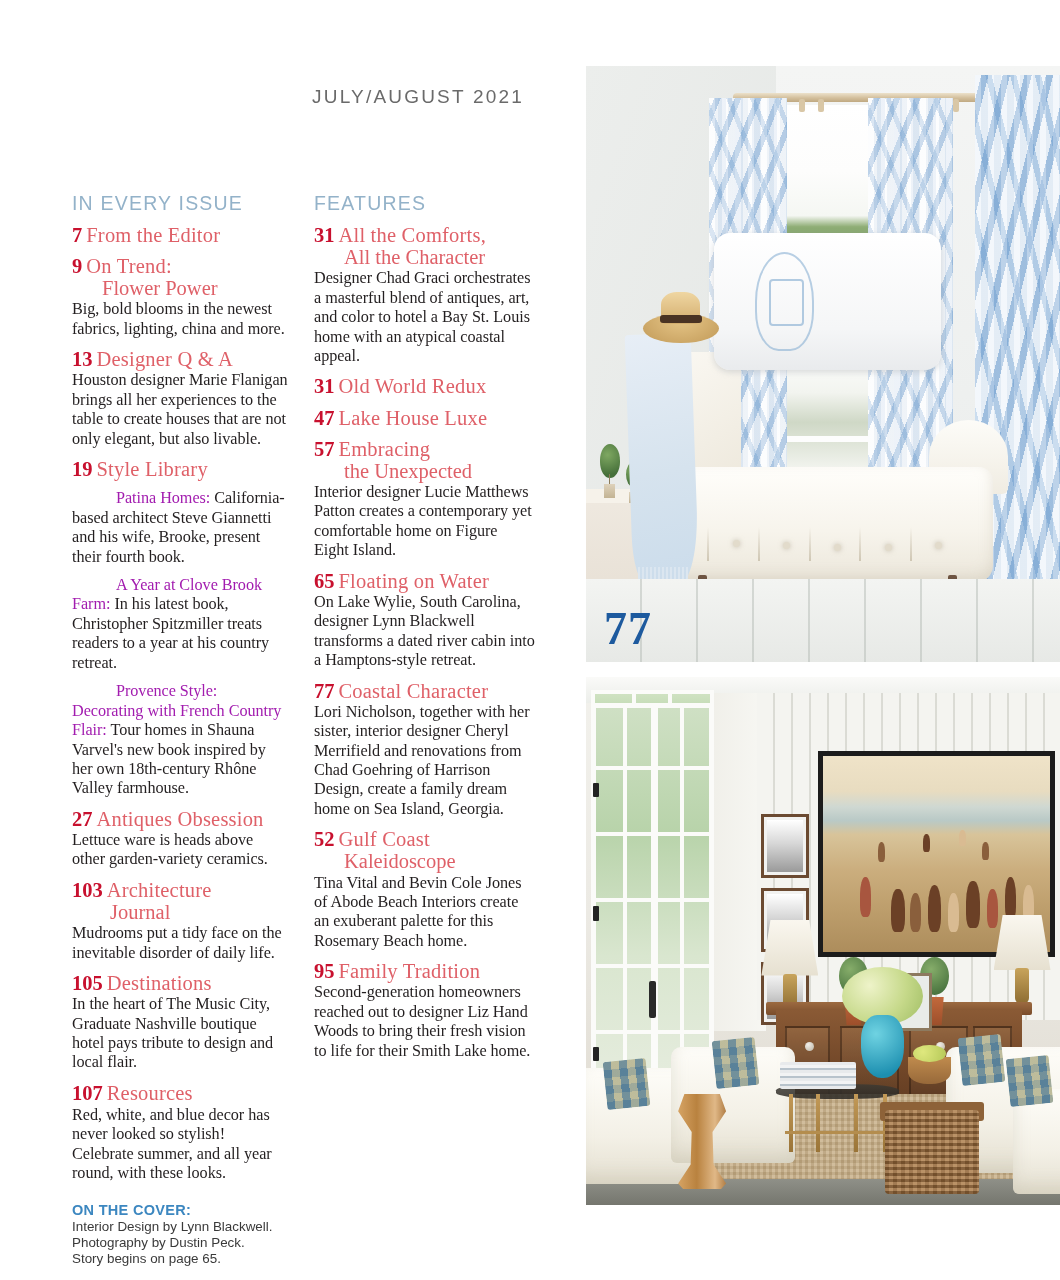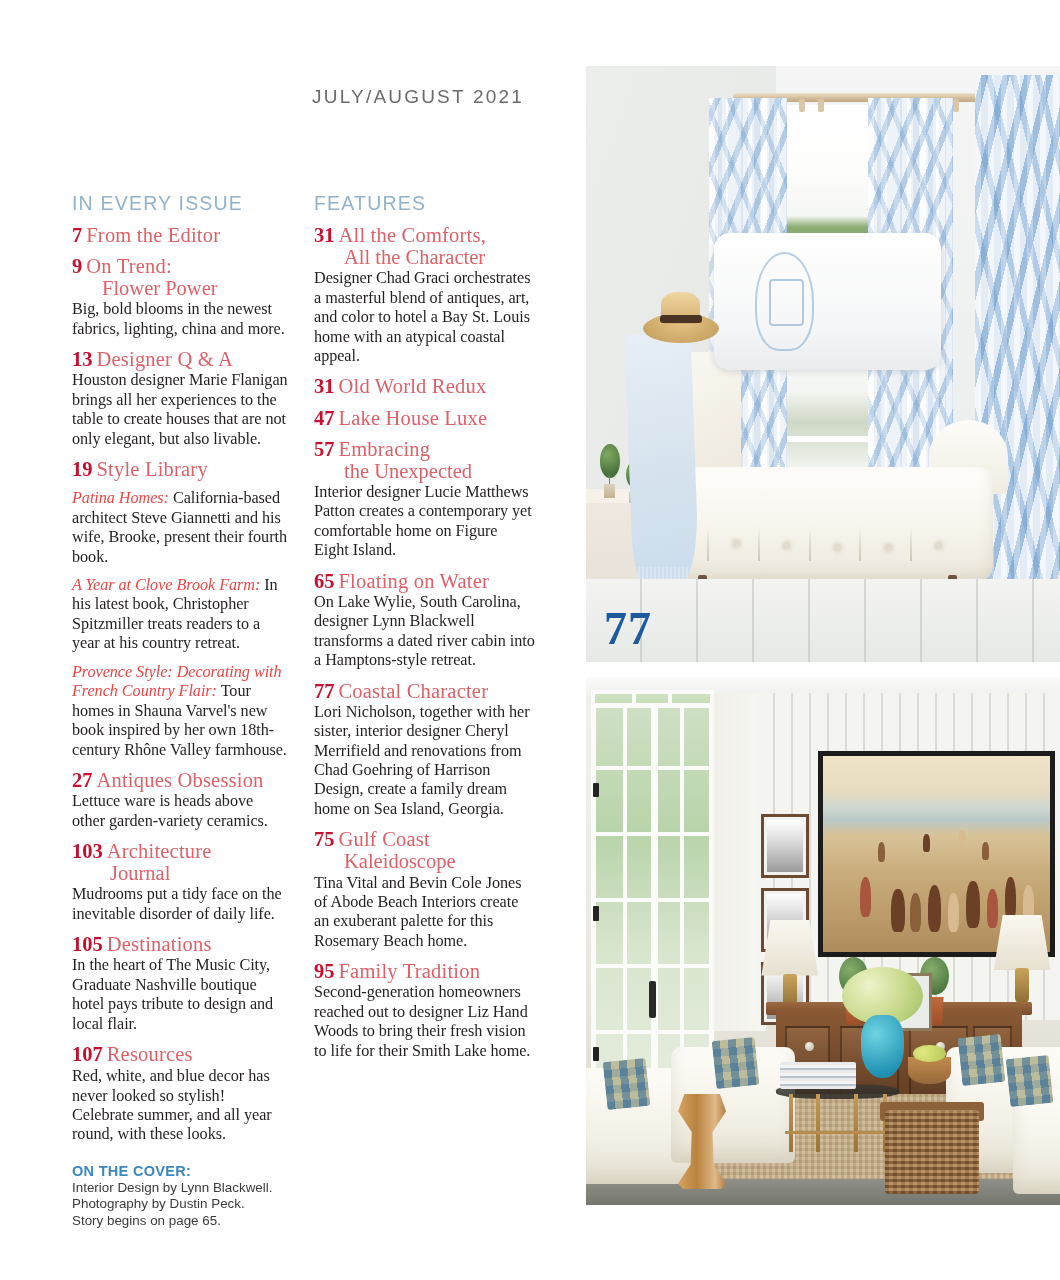--- a/index.html
+++ b/index.html
@@ -114,22 +114,22 @@
 
   .book {
     font-family: "Liberation Serif", serif;
     font-size: 16.2px;
     line-height: 1.20;
     color: #231f20;
     margin-top: 9px;
     letter-spacing: -0.05px;
   }
   .book .bt {
-    font-style: italic;
-    color: #ef4444;
+    color: #a21caf;
+    margin-left: 44px;
   }
 
   
   .cover-block {
     margin-top: 18px;
     font-family: "Liberation Sans", sans-serif;
   }
   .cover-title {
     font-size: 14.5px;
     font-weight: bold;
@@ -700,21 +700,21 @@
 
         <div class="entry">
           <div class="entry-head">
             <span class="pg">77</span><span class="ttl">Coastal Character</span>
           </div>
           <div class="entry-body">Lori Nicholson, together with her sister, interior designer Cheryl Merrifield and renovations from Chad Goehring of Harrison Design, create a family dream home on Sea Island, Georgia.</div>
         </div>
 
         <div class="entry">
           <div class="entry-head">
-            <span class="pg">75</span><span class="ttl">Gulf Coast</span>
+            <span class="pg">52</span><span class="ttl">Gulf Coast</span>
             <span class="ttl2">Kaleidoscope</span>
           </div>
           <div class="entry-body">Tina Vital and Bevin Cole Jones of Abode Beach Interiors create an exuberant palette for this Rosemary Beach home.</div>
         </div>
 
         <div class="entry">
           <div class="entry-head">
             <span class="pg">95</span><span class="ttl">Family Tradition</span>
           </div>
           <div class="entry-body">Second-generation homeowners reached out to designer Liz Hand Woods to bring their fresh vision to life for their Smith Lake home.</div>

